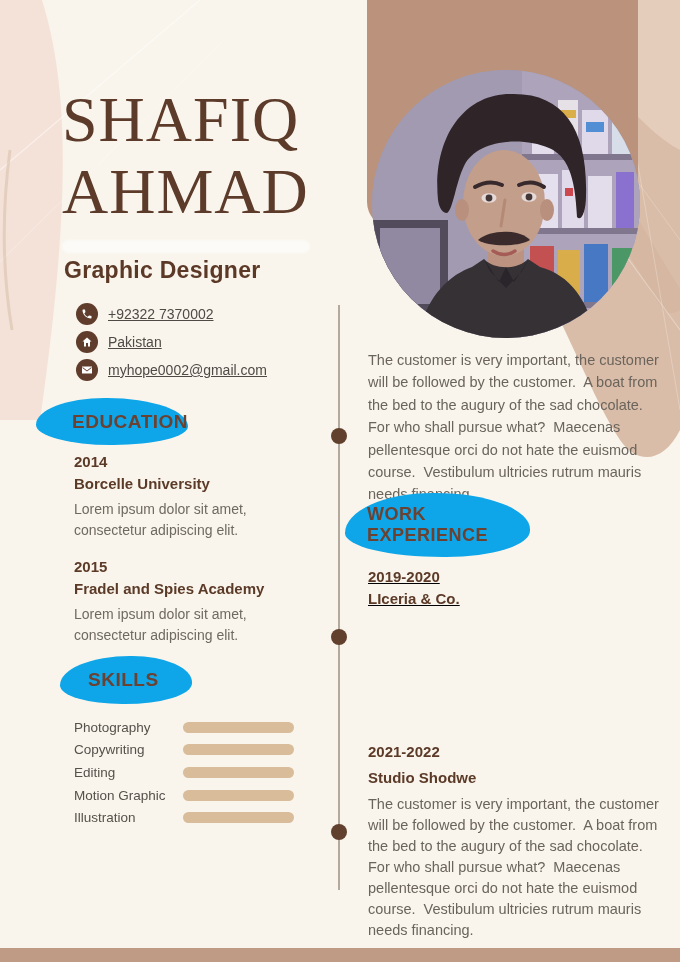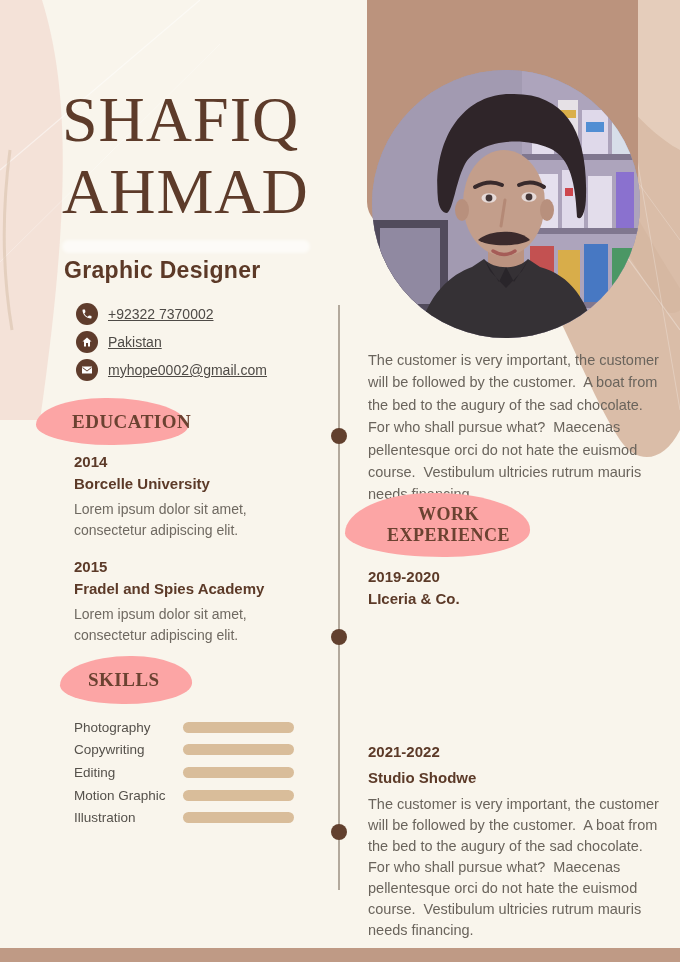--- a/index.html
+++ b/index.html
@@ -39,32 +39,31 @@
   }
   .contact{left:76px;top:303px;}
   .contact-row{display:flex;align-items:center;margin-bottom:6px;height:22px;}
   .ci{
     width:22px;height:22px;border-radius:50%;background:#5f3c2c;flex:0 0 22px;
     display:flex;align-items:center;justify-content:center;
   }
   .contact-row span.txt{margin-left:10px;font-size:14px;color:#4e4a46;text-decoration:underline;}
 
   .blob{
-    background:#fca5a5;display:flex;align-items:center;
+    background:#0ea5e9;display:flex;align-items:center;
     border-radius:46% 54% 50% 50% / 58% 62% 40% 44%;
-    font-family:Liberation Serif, serif;
   }
   .blob h2{
     margin:0;font-size:19px;font-weight:700;color:#6b4231;letter-spacing:.5px;
   }
   .edu-blob{left:36px;top:398px;width:152px;height:47px;}
   .edu-blob h2{padding-left:36px;}
   .skills-blob{left:60px;top:656px;width:132px;height:48px;border-radius:54% 46% 52% 48% / 62% 56% 44% 40%;text-align:right;}
   .skills-blob h2{padding-left:28px;}
-  .work-blob{left:345px;top:493px;width:185px;height:64px;border-radius:48% 52% 46% 54% / 64% 58% 42% 38%;text-align:center;}
+  .work-blob{left:345px;top:493px;width:185px;height:64px;border-radius:48% 52% 46% 54% / 64% 58% 42% 38%;}
   .work-blob h2{padding-left:22px;font-size:18px;}
 
   .edu-items{left:74px;top:452px;width:210px;}
   .yr{font-size:15px;font-weight:700;color:#5c3a28;line-height:20px;}
   .org{font-size:15px;font-weight:700;color:#5c3a28;line-height:20px;margin-top:2px;}
   .desc{font-size:14px;color:#6f6961;line-height:21px;margin-top:5px;white-space:pre-wrap;}
   .edu-item + .edu-item{margin-top:16px;}
 
   .skills-list{left:74px;top:716px;width:220px;}
   .skill-row{display:flex;align-items:center;height:22.6px;gap:16px;}
@@ -74,21 +73,21 @@
 
   
   .tl-line{left:338px;top:305px;width:2px;height:585px;background:#b3a99c;}
   .tl-dot{width:16px;height:16px;border-radius:50%;background:#62402e;left:331px;}
 
   
   .about{
     left:368px;top:349px;width:300px;font-size:14.5px;line-height:22.4px;
     color:#6a645c;white-space:pre-wrap;
   }
-  .work-item1{left:368px;top:567px;width:290px;}
+  .work-item1{left:368px;top:567px;width:290px;text-decoration:underline;}
   .work-item1 .org{}
   .work-item2{left:368px;top:742px;width:292px;}
   .work-item2 .org{margin-top:6px;}
   .work-item2 .desc{line-height:21px;margin-top:6px;color:#6a645c;font-size:14.5px;}
 </style>
 </head>
 <body>
 
 <div class="page">
 

